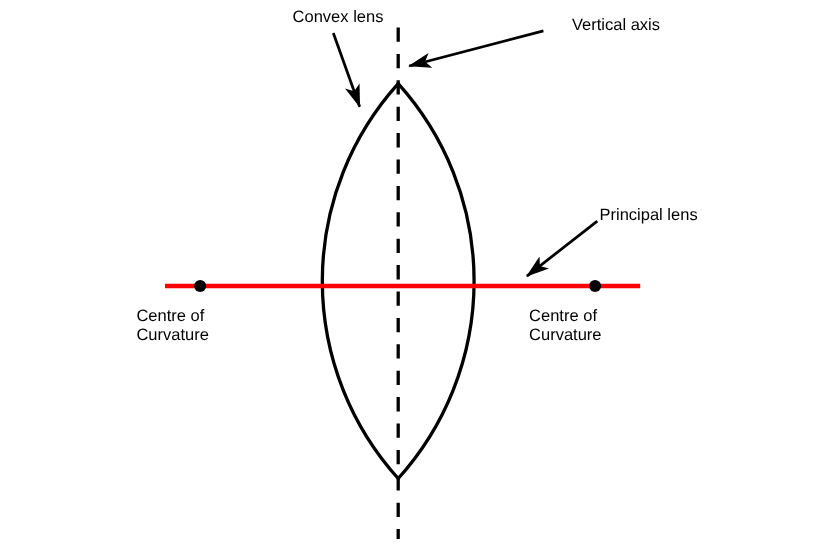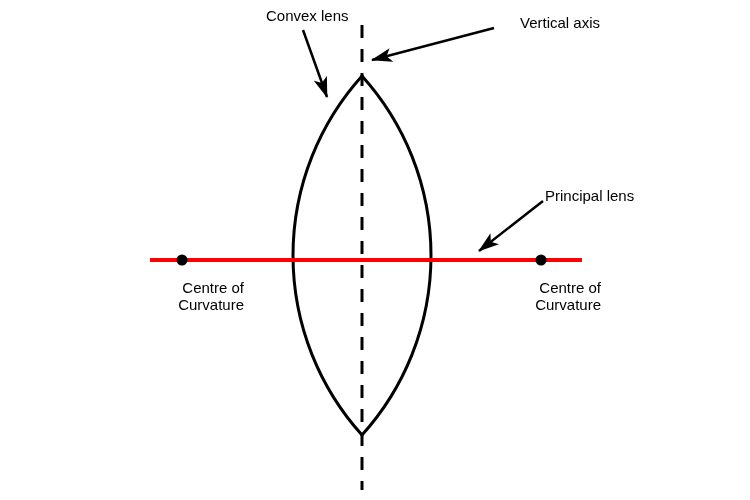--- a/index.html
+++ b/index.html
@@ -21,21 +21,21 @@
     left: 0;
     top: 0;
   }
   .lbl {
     position: absolute;
     font-size: 15px;
     line-height: 17px;
     white-space: nowrap;
   }
   .lbl.center {
-    text-align: right;
+    text-align: left;
     white-space: normal;
   }
 </style>
 </head>
 <body>
 
 <div class="stage">
 
   <svg width="750" height="500" viewBox="0 0 750 500">
     <defs>

